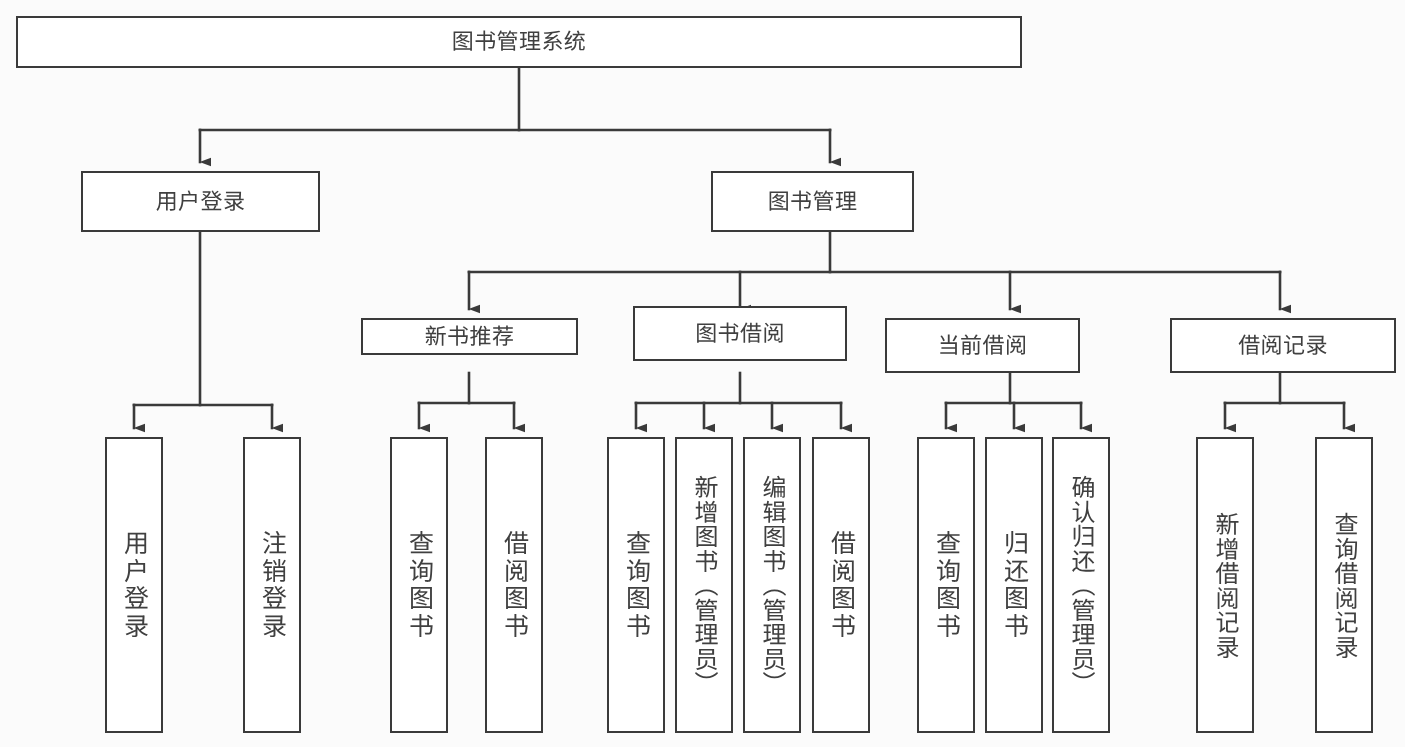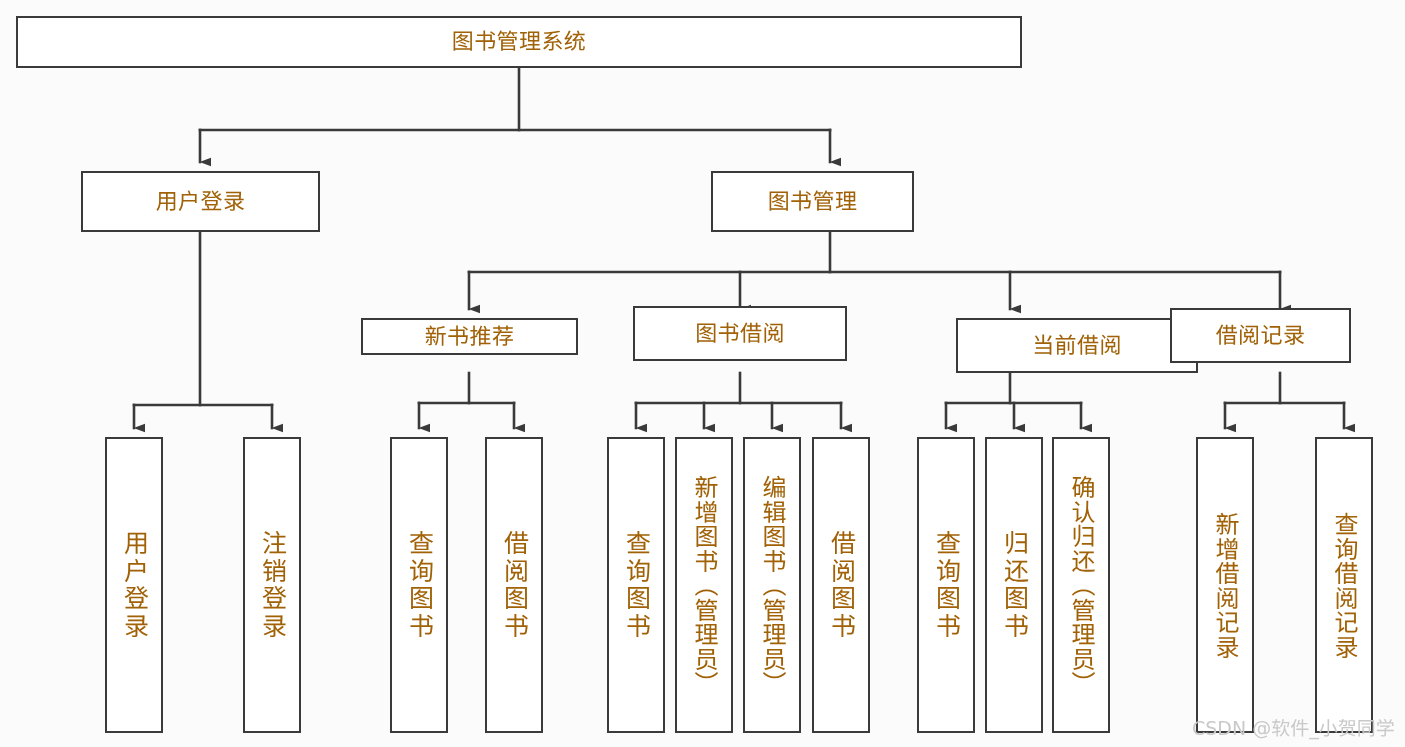--- a/index.html
+++ b/index.html
@@ -30,21 +30,21 @@
     position: absolute;
     box-sizing: border-box;
     background: #ffffff;
     border: 2.2px solid #3a3a3a;
     display: flex;
     align-items: center;
     justify-content: center;
     z-index: 2;
   }
   .node .label {
-    color: #a16207;
+    color: #404040;
     text-align: center;
     line-height: 1.06;
     white-space: nowrap;
   }
   
   .node.horiz .label {
     font-size: 22px;
     letter-spacing: 0.4px;
   }
   .node.root .label {
@@ -141,24 +141,24 @@
   <div class="node horiz" style="left:711px; top:171px; width:203px; height:61px;">
     <span class="label">图书管理</span>
   </div>
 
   <div class="node horiz" style="left:361px; top:318px; width:217px; height:37px;">
     <span class="label">新书推荐</span>
   </div>
   <div class="node horiz" style="left:633px; top:306px; width:214px; height:55px;">
     <span class="label">图书借阅</span>
   </div>
-  <div class="node horiz" style="left:956px; top:318px; width:242px; height:55px;">
+  <div class="node horiz" style="left:885px; top:318px; width:195px; height:55px;">
     <span class="label">当前借阅</span>
   </div>
-  <div class="node horiz" style="left:1170px; top:308px; width:181px; height:55px;">
+  <div class="node horiz" style="left:1170px; top:318px; width:226px; height:55px;">
     <span class="label">借阅记录</span>
   </div>
 
   <div class="node vert" style="left:105px; top:437px; width:58px; height:296px;">
     <span class="label">用户登录</span>
   </div>
   <div class="node vert" style="left:243px; top:437px; width:58px; height:296px;">
     <span class="label">注销登录</span>
   </div>
 
@@ -192,15 +192,14 @@
     <span class="label tight">确认归还（管理员）</span>
   </div>
 
   <div class="node vert" style="left:1196px; top:437px; width:58px; height:296px;">
     <span class="label tight">新增借阅记录</span>
   </div>
   <div class="node vert" style="left:1315px; top:437px; width:58px; height:296px;">
     <span class="label tight">查询借阅记录</span>
   </div>
 
-  <div class="watermark" style="left:1192px; top:713px;">CSDN @软件_小贺同学</div>
 
 </div>
 
 </body></html>

